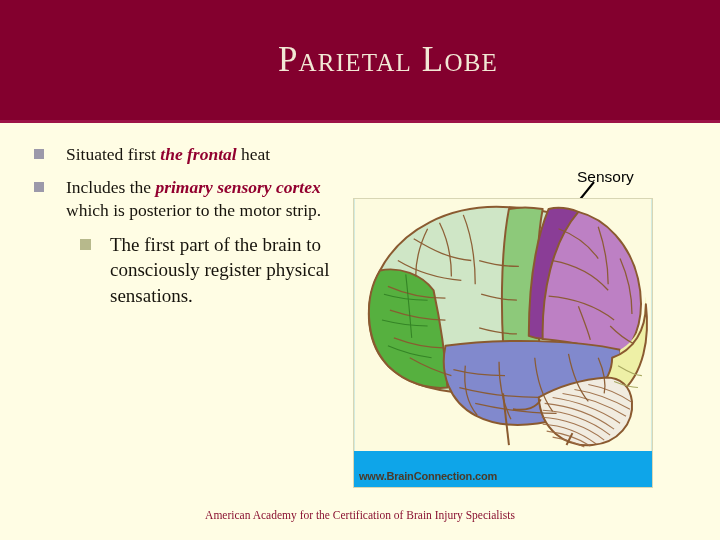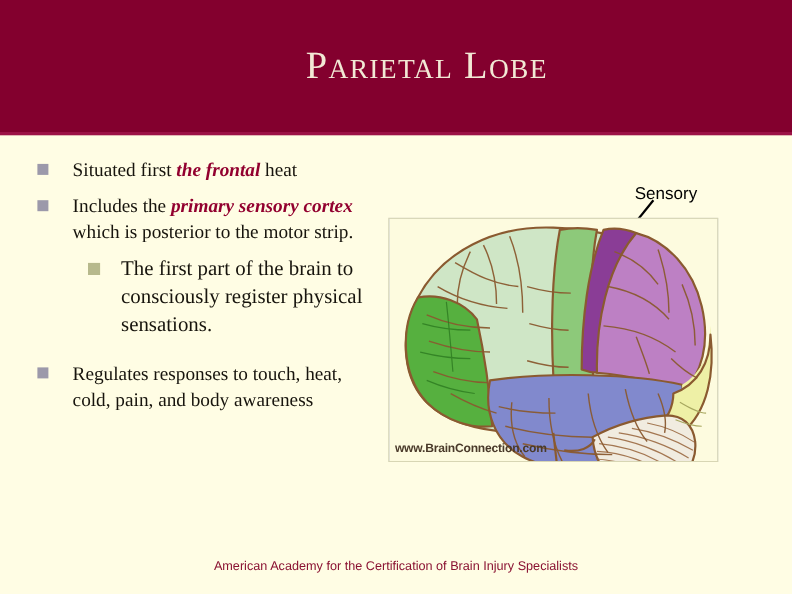--- a/index.html
+++ b/index.html
@@ -116,23 +116,23 @@
     height: 72px;
     pointer-events: none;
   }
 
   
   #brain-frame {
     position: absolute;
     left: 353px;
     top: 198px;
     width: 300px;
-    height: 222px;
+    height: 290px;
     border: 1px solid #d8d6b4;
-    background: #e5e5e5;
+    background: #0ea5e9;
     overflow: hidden;
     box-sizing: border-box;
     text-align: right;
   }
   #brain-svg {
     position: absolute;
     left: 0; top: 0;
     display: block;
   }
   #brain-credit {
@@ -156,21 +156,21 @@
     letter-spacing: -0.1px;
   }
 
   
   #footer {
     position: absolute;
     left: 0;
     top: 509px;
     width: 720px;
     text-align: center;
-    font-family: Liberation Sans, sans-serif;
+    font-family: Liberation Serif, serif;
     font-size: 11.5px;
     color: #8a1232;
   }
 </style>
 </head>
 <body>
 
 <div id="slide">
 
   <div id="title-banner"></div>
@@ -187,24 +187,20 @@
     <div class="bullet-row">
       <span class="sq sq-l1"></span>
       <span><span>Includes the </span><span class="em-red">primary sensory cortex</span><span> which is posterior to the motor strip.</span></span>
     </div>
 
     <div class="bullet-row level2">
       <span class="sq sq-l2"></span>
       <span>The first part of the brain to consciously register physical sensations.</span>
     </div>
 
-    <div class="bullet-row">
-      <span class="sq sq-l1"></span>
-      <span>Regulates responses to touch, heat, cold, pain, and body awareness</span>
-    </div>
 
   </div>
 
   <div id="callout-label">
     <div>Sensory</div>
   </div>
   <svg id="callout-leader" viewBox="0 0 70 72" width="70" height="72">
     <line x1="66" y1="2" x2="12" y2="69" stroke="#000000" stroke-width="2"></line>
   </svg>
 

